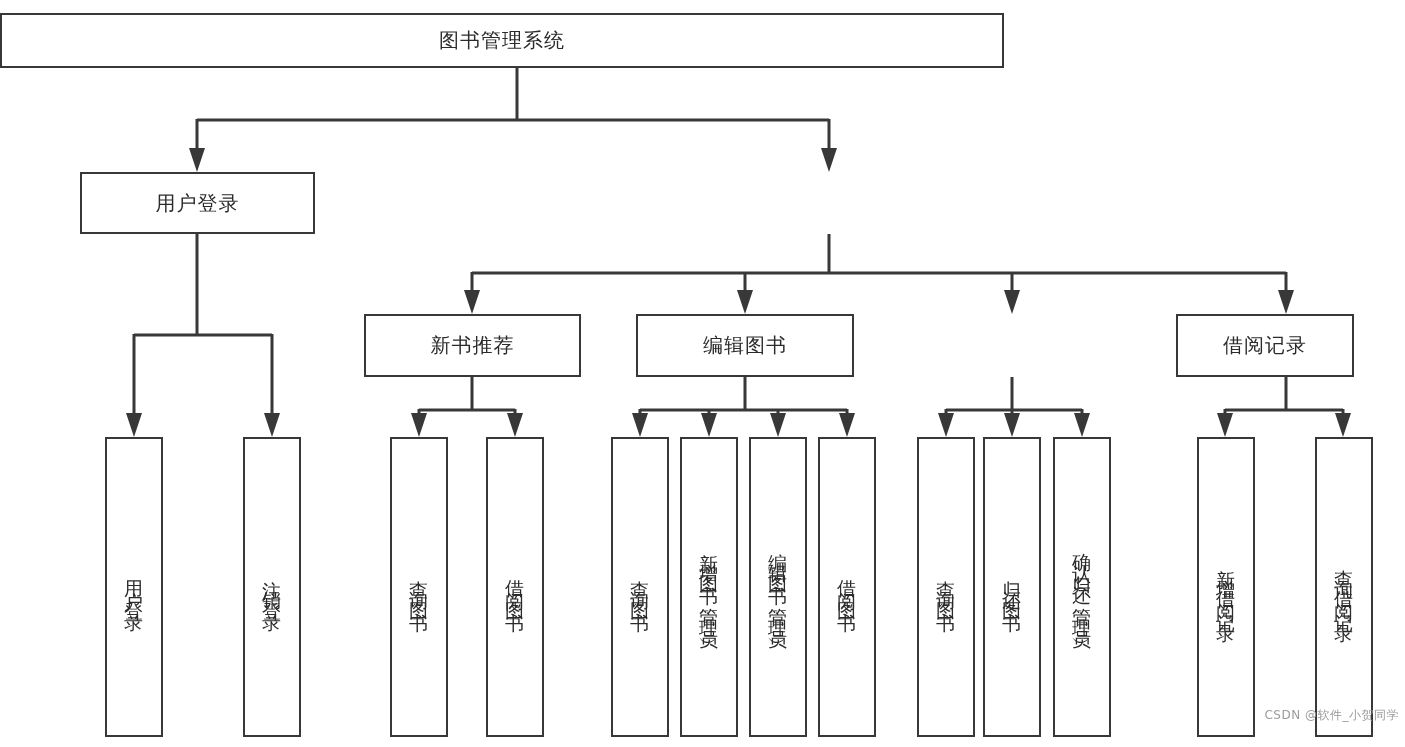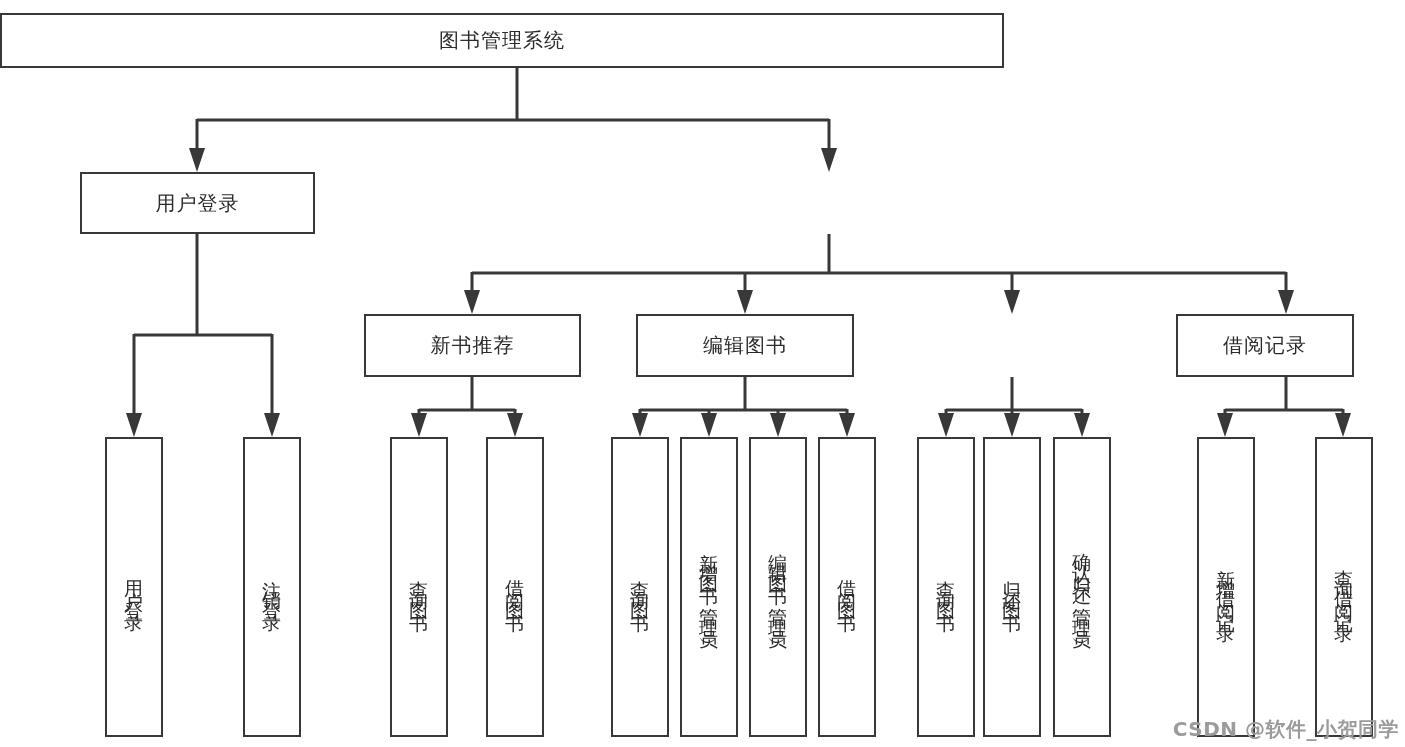--- a/index.html
+++ b/index.html
@@ -44,26 +44,25 @@
   .vtext {
     writing-mode: vertical-rl;
     text-orientation: mixed;
     font-size: 19px;
     line-height: 1;
     letter-spacing: 11px;
     color: var(--text);
   }
   .watermark {
     position: absolute;
-    right: 6px; bottom: 4px;
-    font-size: 20px;
+    right: 6px; bottom: 23px;
+    font-size: 12px;
     color: var(--watermark);
     letter-spacing: 0.5px;
     z-index: 2;
-    font-weight: bold;
   }
 </style>
 </head>
 <body>
 
 <div class="stage">
 
   <svg class="connector" viewBox="0 0 1405 747" xmlns="http://www.w3.org/2000/svg" aria-hidden="true">
     <path d="M517 68 V120
              M197 120 H829

